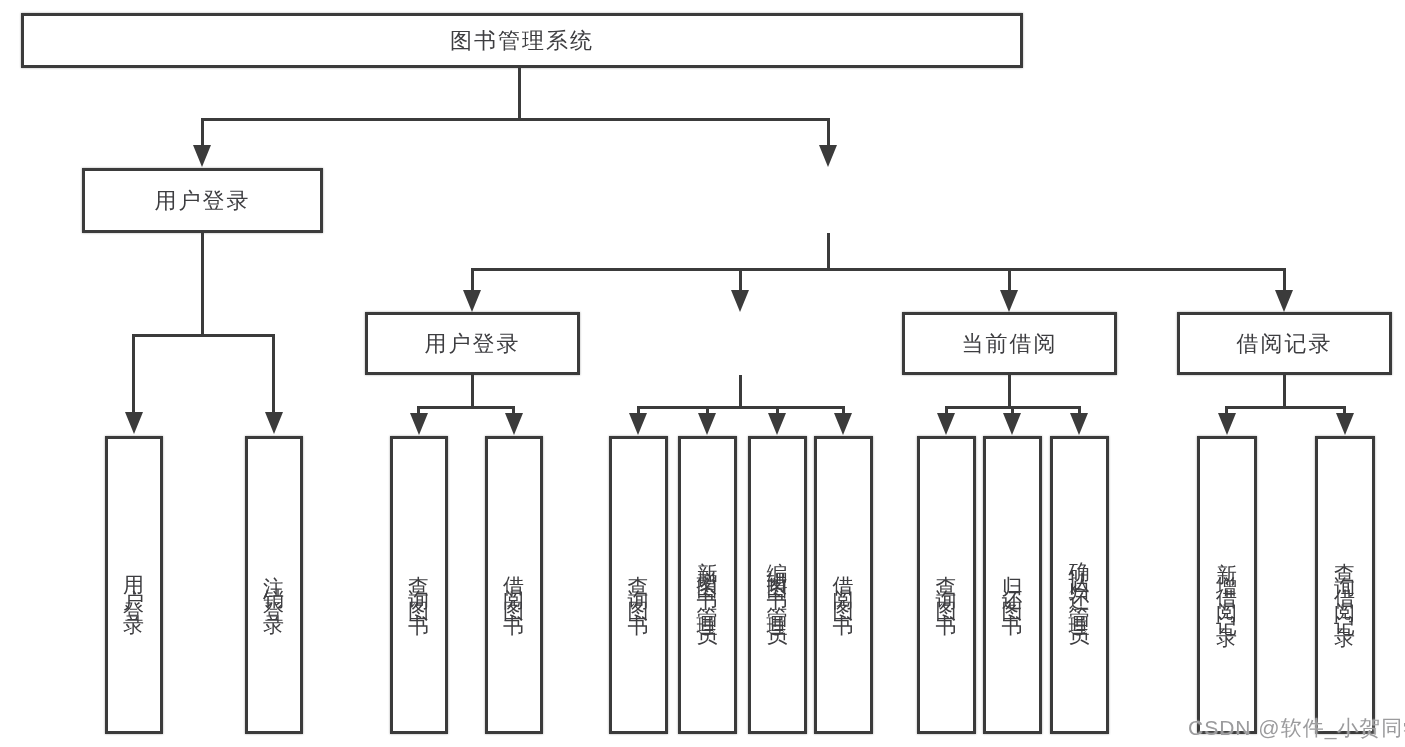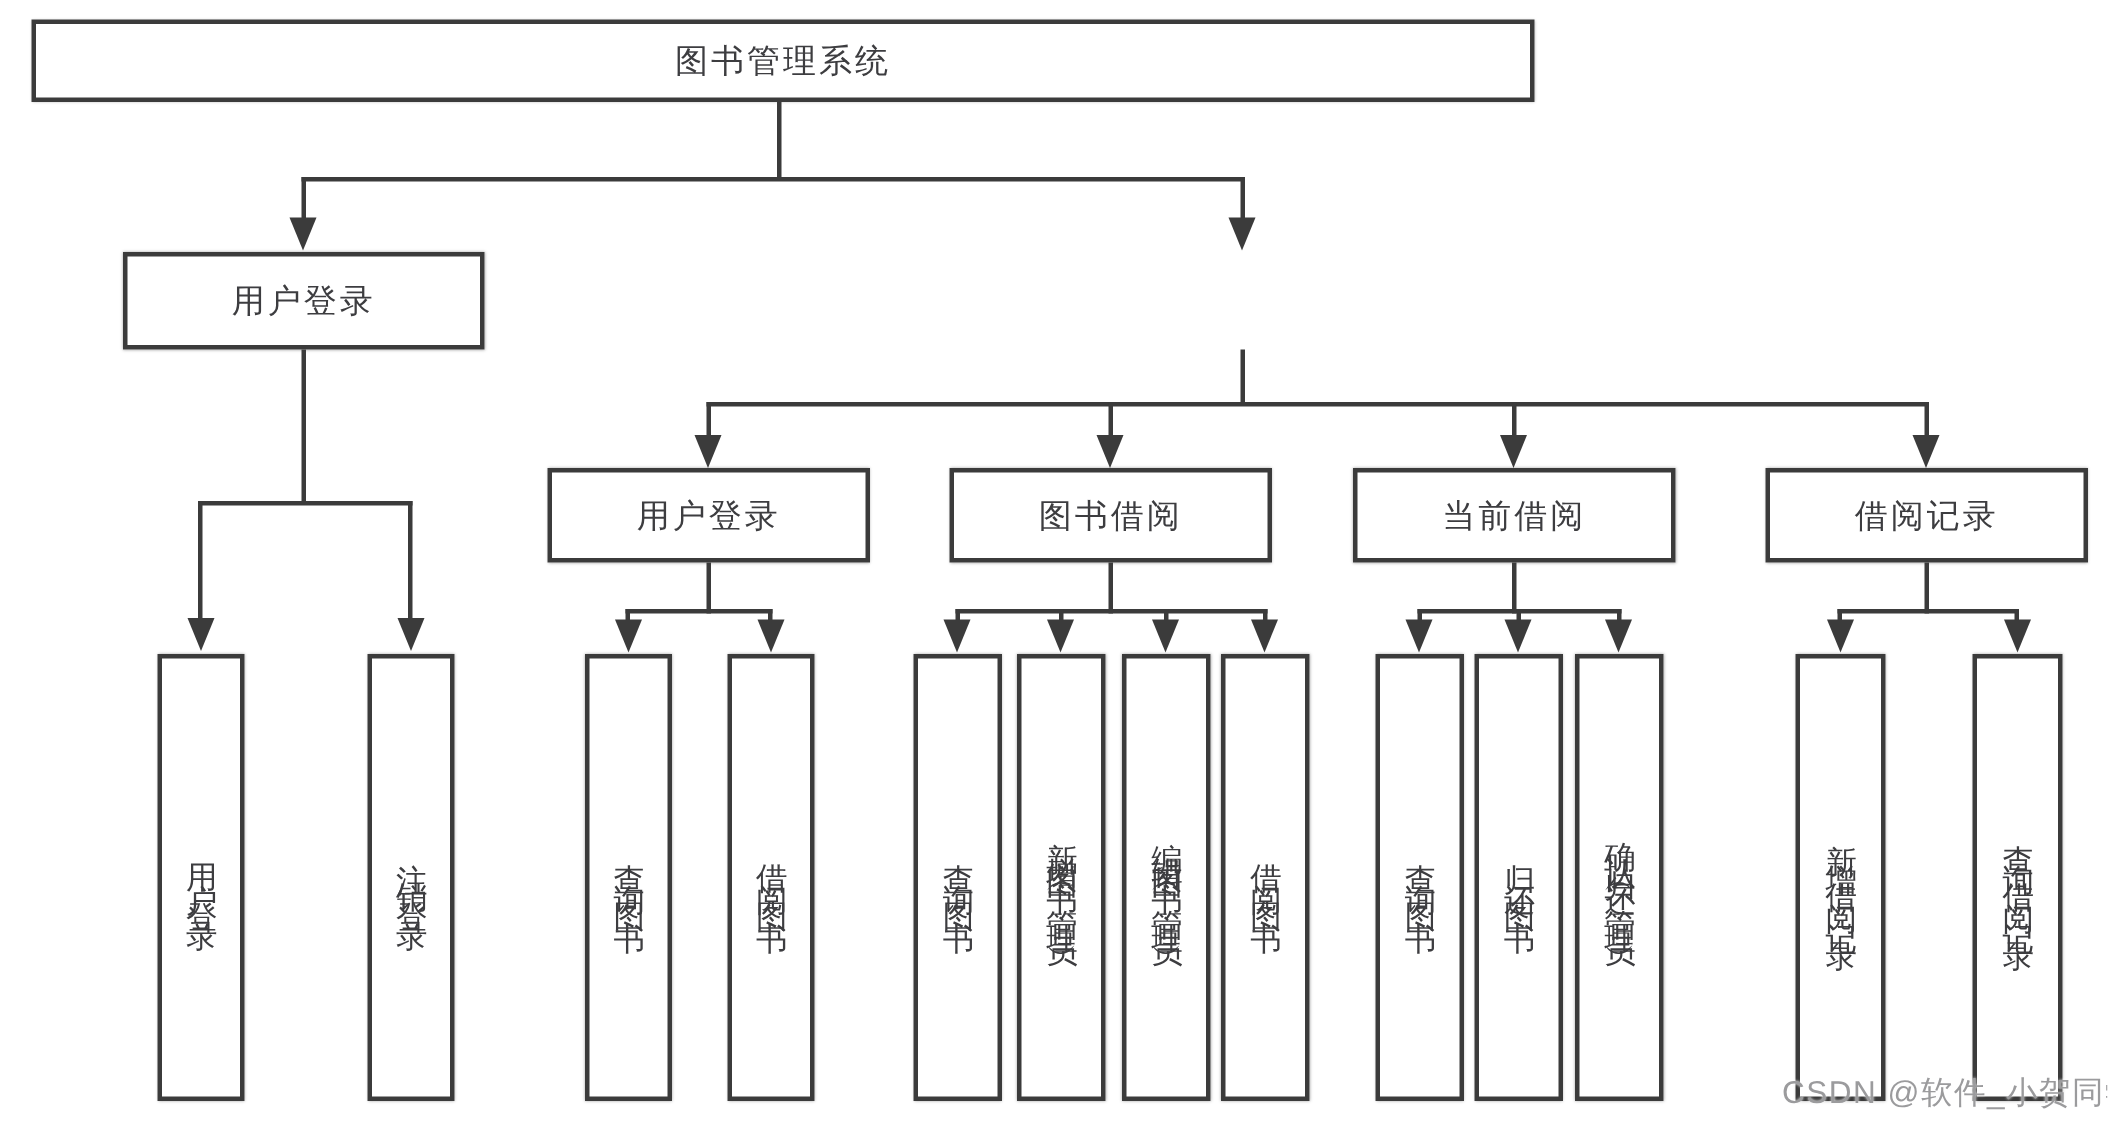--- a/index.html
+++ b/index.html
@@ -80,23 +80,20 @@
   <div class="arrow" style="left:463px;top:290px"></div>
   <div class="line" style="left:739px;top:268px;width:3px;height:24px"></div>
   <div class="arrow" style="left:731px;top:290px"></div>
   <div class="line" style="left:1008px;top:268px;width:3px;height:24px"></div>
   <div class="arrow" style="left:1000px;top:290px"></div>
   <div class="line" style="left:1283px;top:268px;width:3px;height:24px"></div>
   <div class="arrow" style="left:1275px;top:290px"></div>
 
   <div class="node h" style="left:365px;top:312px;width:215px;height:63px">
     <span>用户登录</span>
-  </div>
-  <div class="node h" style="left:633px;top:312px;width:215px;height:63px">
-    <span>图书借阅</span>
   </div>
   <div class="node h" style="left:1177px;top:312px;width:215px;height:63px">
     <span>借阅记录</span>
   </div>
   <div class="node h" style="left:902px;top:312px;width:215px;height:63px">
     <span>当前借阅</span>
   </div>
 
   <div class="line" style="left:471px;top:375px;width:3px;height:34px"></div>
   <div class="line" style="left:417px;top:406px;width:98px;height:3px"></div>

